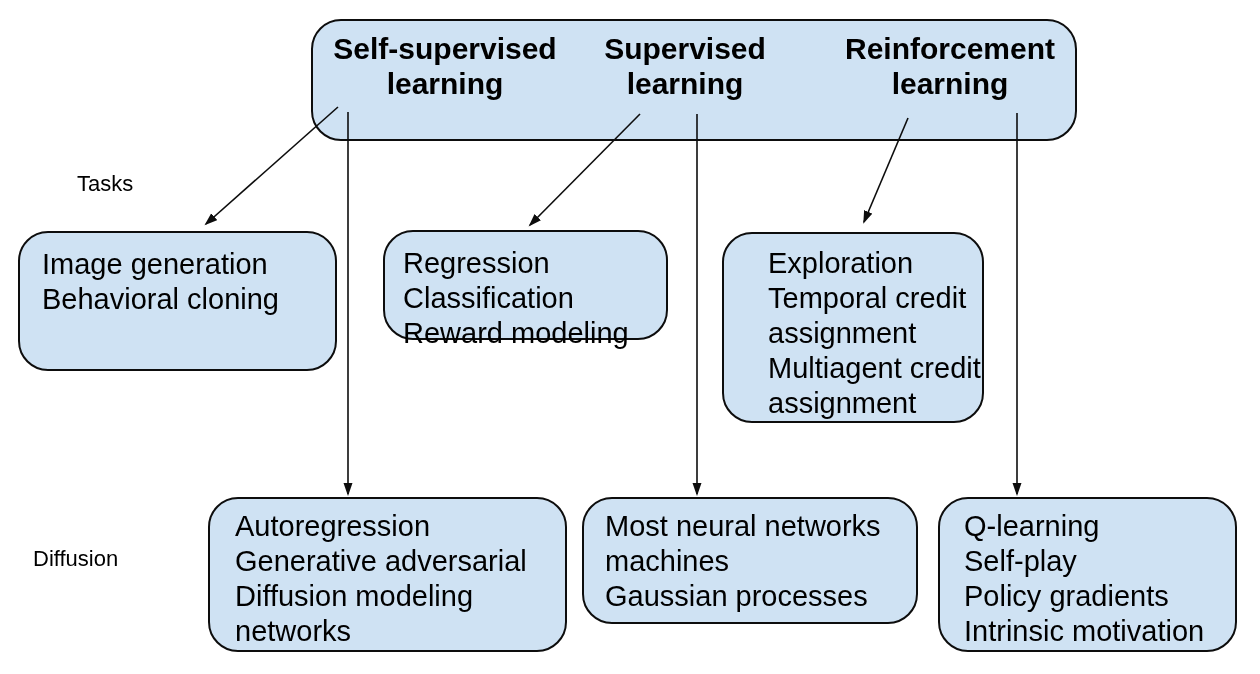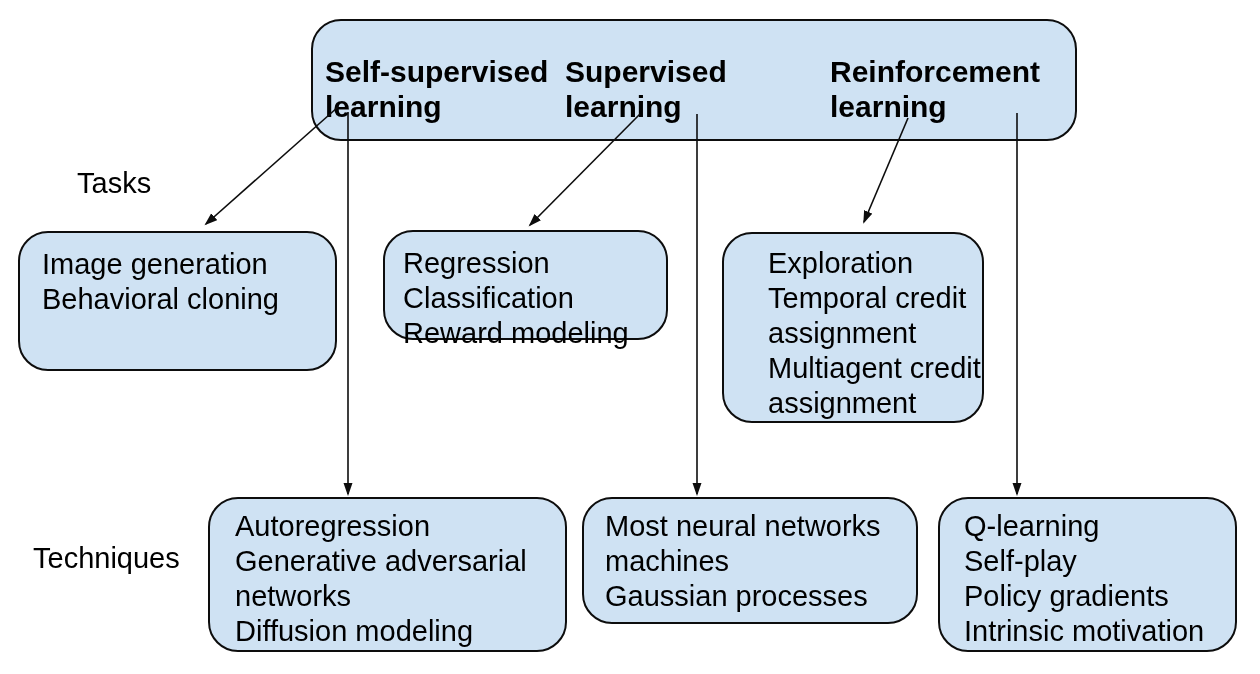--- a/index.html
+++ b/index.html
@@ -20,32 +20,33 @@
   .box{
     position:absolute;
     background:var(--box-fill);
     border:2px solid var(--box-border);
     border-radius:30px;
   }
   .top-box{left:311px;top:19px;width:766px;height:122px;}
   .heading{
     position:absolute;
     width:240px;
-    top:33px;
+    top:10px;
+    text-align:center;
     font-weight:bold;
     font-size:30px;
     line-height:35px;
     white-space:nowrap;
   }
   .heading.h0{left:12px;}
   .heading.h1{left:252px;}
   .heading.h2{left:517px;}
   .row-label{
     position:absolute;
-    font-size:29px;
+    font-size:22px;
     line-height:35px;
     white-space:nowrap;
   }
   .tasks-label{left:77px;top:166px;}
   .techniques-label{left:33px;top:541px;}
   .box .line{
     font-size:29px;
     line-height:35px;
     white-space:nowrap;
   }
@@ -76,21 +77,21 @@
       <div>Supervised</div>
       <div>learning</div>
     </div>
     <div class="heading h2">
       <div>Reinforcement</div>
       <div>learning</div>
     </div>
   </div>
 
   <div class="row-label tasks-label">Tasks</div>
-  <div class="row-label techniques-label">Techniques</div>
+  <div class="row-label techniques-label">Diffusion</div>
 
   <div class="box task-0">
     <div class="line">Image generation</div>
     <div class="line">Behavioral cloning</div>
   </div>
   <div class="box task-1">
     <div class="line">Regression</div>
     <div class="line">Classification</div>
     <div class="line">Reward modeling</div>
   </div>
@@ -98,22 +99,22 @@
     <div class="line">Exploration</div>
     <div class="line">Temporal credit</div>
     <div class="line">assignment</div>
     <div class="line">Multiagent credit</div>
     <div class="line">assignment</div>
   </div>
 
   <div class="box tech-0">
     <div class="line">Autoregression</div>
     <div class="line">Generative adversarial</div>
+    <div class="line">Diffusion modeling</div>
     <div class="line">networks</div>
-    <div class="line">Diffusion modeling</div>
   </div>
   <div class="box tech-1">
     <div class="line">Most neural networks</div>
     <div class="line">machines</div>
     <div class="line">Gaussian processes</div>
   </div>
   <div class="box tech-2">
     <div class="line">Q-learning</div>
     <div class="line">Self-play</div>
     <div class="line">Policy gradients</div>

